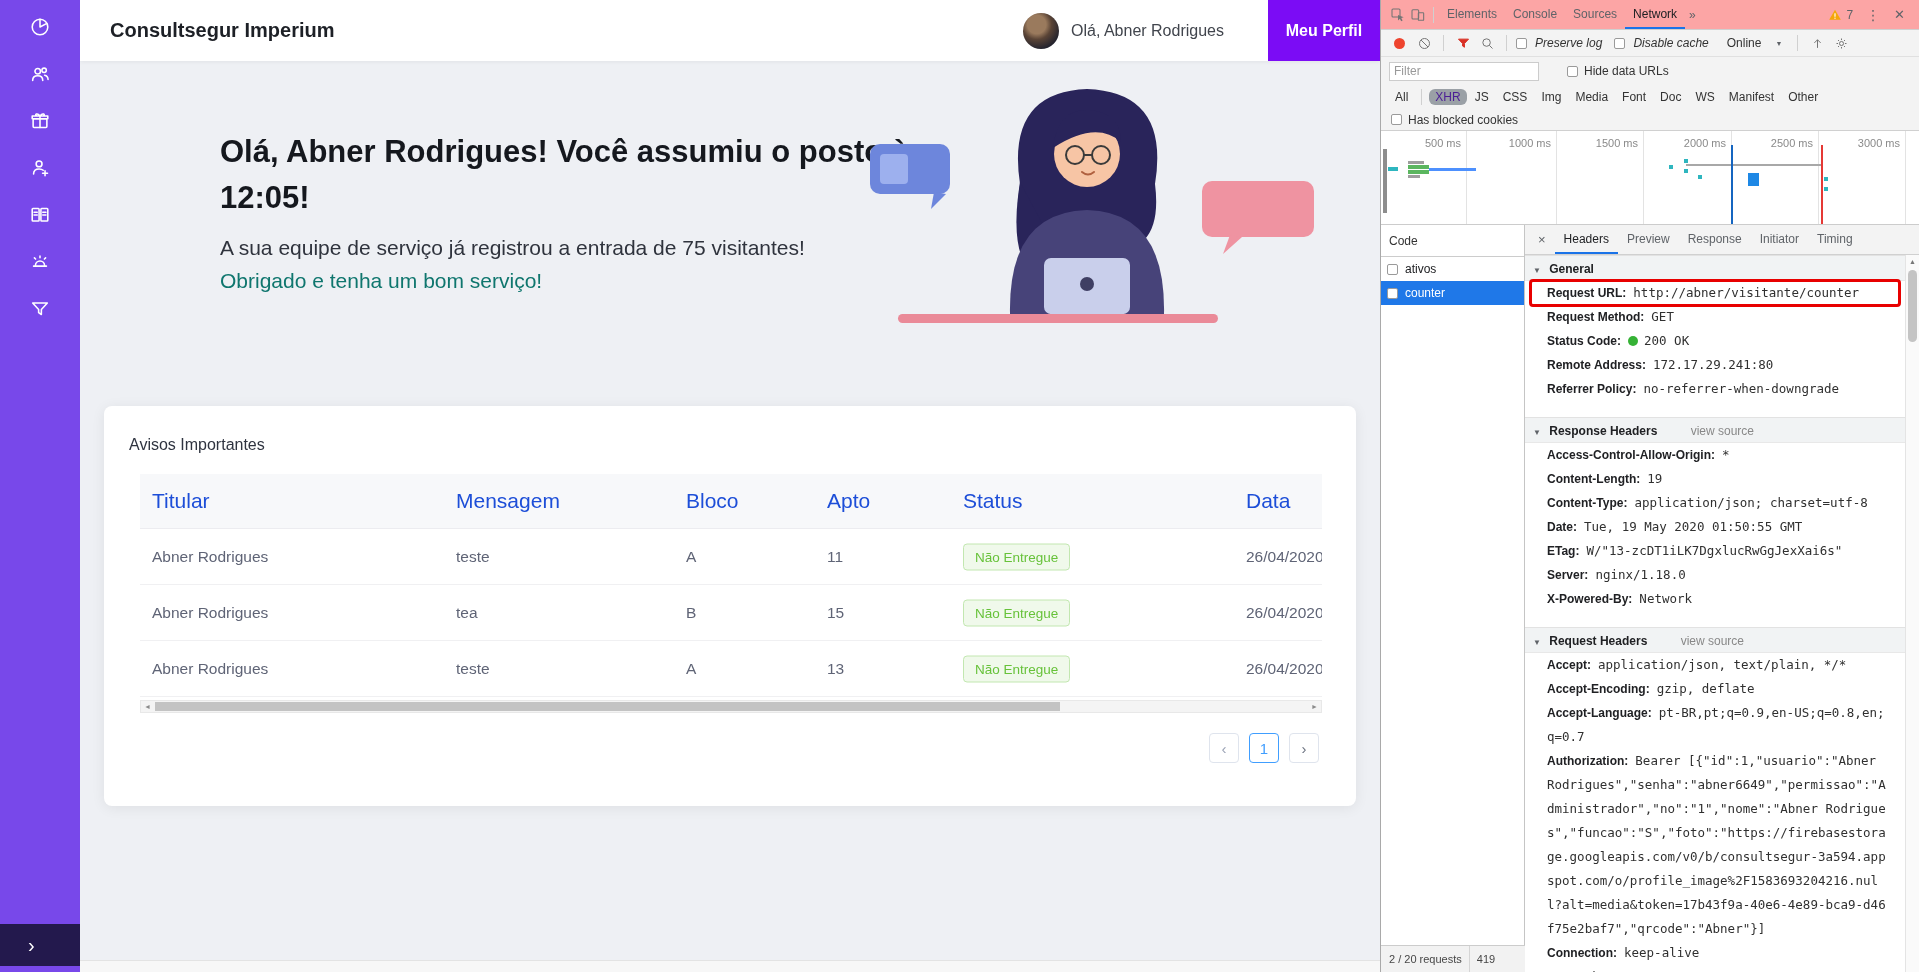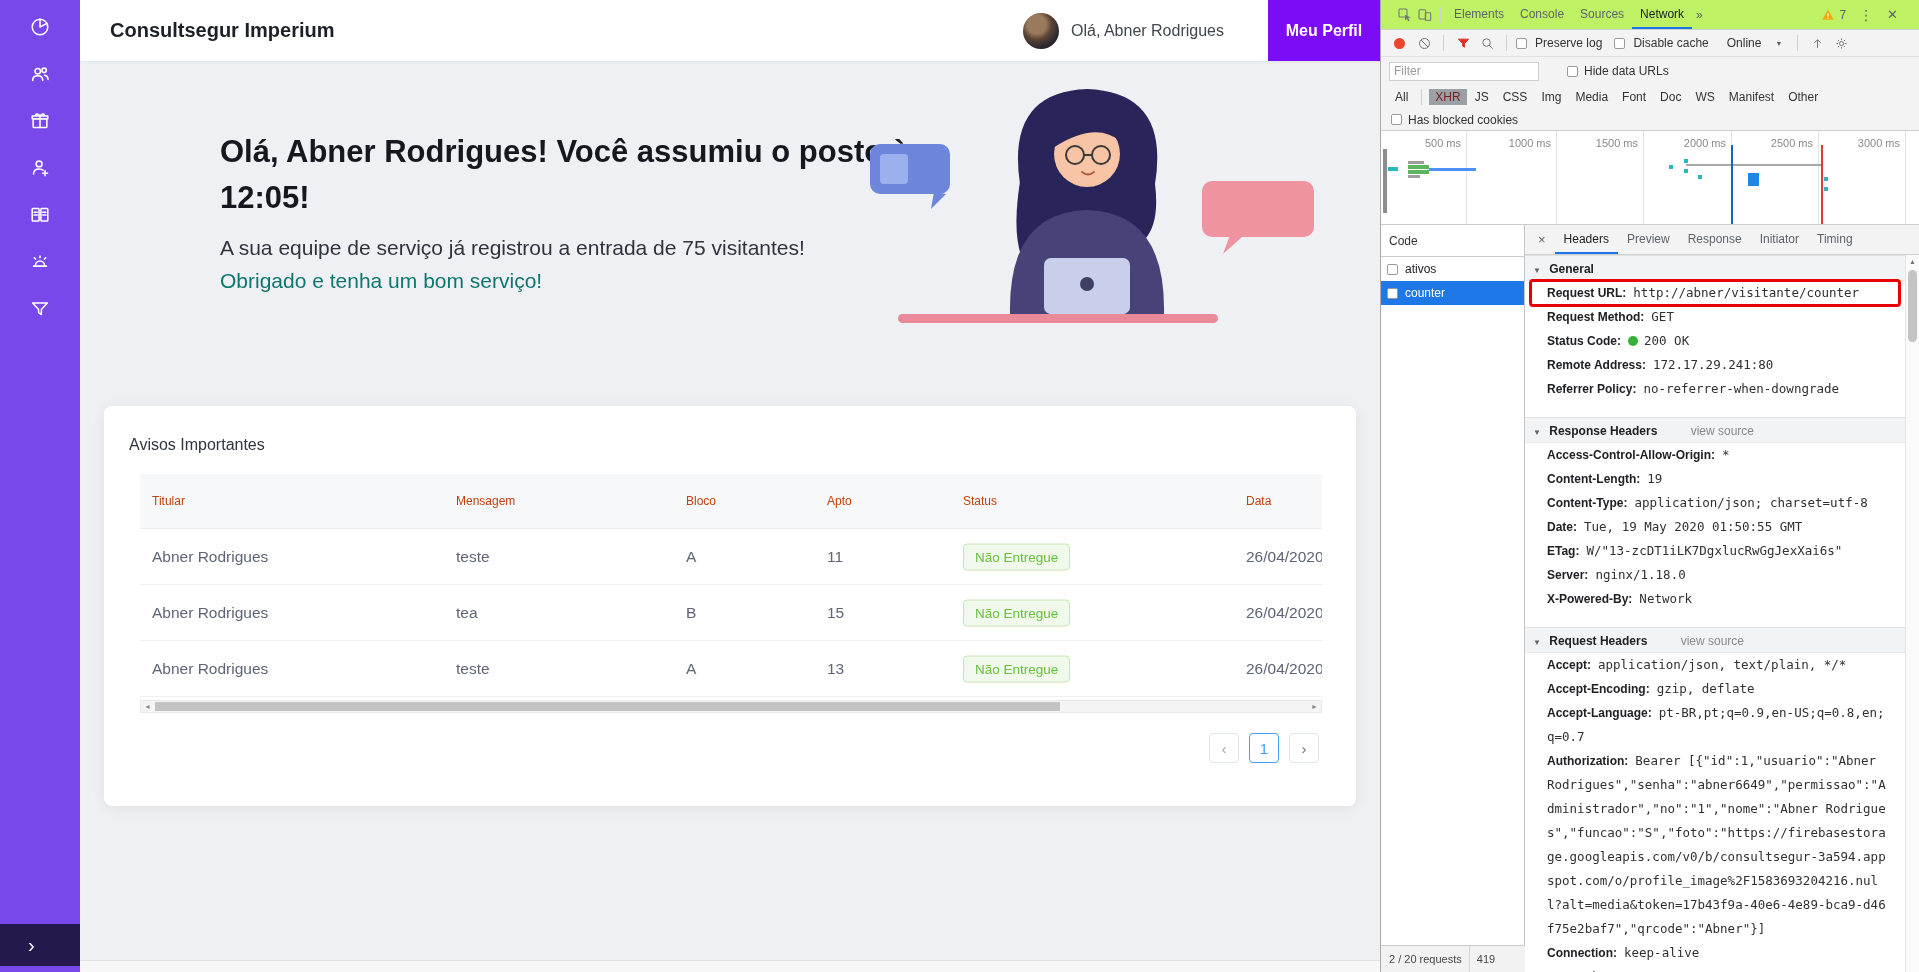--- a/index.html
+++ b/index.html
@@ -32,21 +32,21 @@
   .hero-art { position:absolute; left:858px; top:62px; width:470px; height:275px; }
 
   
   .card { position:absolute; left:104px; top:406px; width:1252px; height:400px; background:#fff;
           border-radius:8px; box-shadow:0 2px 14px rgba(0,0,0,.07); }
   .card-title { position:absolute; left:25px; top:30px; font-size:16px; color:#2f3440; }
   .ntable { position:absolute; left:36px; top:68px; width:1182px; height:229px; overflow:hidden; }
   .thead { position:relative; height:55px; background:#f7f8fa; border-bottom:1px solid #ececf0; }
   .trow  { position:relative; height:56px; border-bottom:1px solid #f0f0f2; }
   .thead span, .trow > span, .trow > div { position:absolute; top:50%; transform:translateY(-50%); white-space:nowrap; }
-  .thead span { font-size:12px; color:#c2410c; }
+  .thead span { font-size:21px; color:#1d4ed8; }
   .trow > span { font-size:15.5px; color:#5f6476; }
   .c0{left:12px;} .c1{left:316px;} .c2{left:546px;} .c3{left:687px;} .c4{left:823px;} .c5{left:1106px;}
   .badge { display:inline-block; font-size:13.5px; color:#67c23a; background:#f0f9eb; border:1px solid #c2e7b0;
            border-radius:4px; padding:5px 11px; }
   .hscroll { position:absolute; left:36px; top:294px; width:1182px; height:13px; background:#f4f4f4;
              border:1px solid #e8e8e8; }
   .hs-arrow { position:absolute; top:0; width:13px; height:11px; font-size:7px; color:#8a8a8a; text-align:center;
               line-height:11px; cursor:pointer; }
   .hs-thumb { position:absolute; left:14px; top:1px; width:905px; height:9px; background:#c3c3c3; cursor:grab; }
   .pager { position:absolute; right:37px; top:327px; display:flex; gap:10px; }
@@ -55,52 +55,52 @@
             color:#9aa2b5; font-family:"Liberation Sans",sans-serif; }
   .pg-cur { color:#409eff; border-color:#409eff; }
   .pg-next { color:#6b7280; }
   .page-strip { position:absolute; left:80px; top:960px; width:1300px; height:12px; background:#f7f7f7;
                 border-top:1px solid #e3e3e3; }
 
   
   .devtools { position:absolute; left:1380px; top:0; width:539px; height:972px; background:#fff;
               border-left:1px solid #a9a9a9; font-size:12px; color:#333; z-index:6; }
   .vdiv { width:1px; height:16px; background:#d0d0d0; margin:0 5px; }
-  .dt-tabbar { position:absolute; top:0; left:0; right:0; height:30px; background:#bef264;
-               border-bottom:1px solid #d0d0d0; display:flex; align-items:center; padding:0 14px; }
+  .dt-tabbar { position:absolute; top:0; left:0; right:0; height:30px; background:#fca5a5;
+               border-bottom:1px solid #d0d0d0; display:flex; align-items:center; padding:0 7px; }
   .dt-icon { width:20px; height:20px; display:flex; align-items:center; justify-content:center; cursor:pointer; }
   .dt-icon svg { stroke:#757575; fill:none; stroke-width:1.6; }
   .dt-tab { padding:0 8px; height:29px; line-height:29px; color:#5f6368; cursor:pointer; }
   .dt-tab.active { color:#202124; border-bottom:2px solid #1a73e8; }
   .chev { color:#5f6368; padding:0 4px; cursor:pointer; }
   .tb-spacer { flex:1; }
   .warn-badge { display:flex; align-items:center; gap:4px; color:#5f6368; cursor:pointer; margin-right:6px; }
   .kebab { font-size:14px; color:#5f6368; padding:0 7px; cursor:pointer; }
   .close-x { font-size:13px; color:#5f6368; padding:0 7px; cursor:pointer; }
 
   .dt-toolbar { position:absolute; top:30px; left:0; right:0; height:27px; background:#f3f3f3;
                 border-bottom:1px solid #e0e0e0; display:flex; align-items:center; padding:0 8px; gap:4px; }
   .rec-dot { width:11px; height:11px; border-radius:50%; background:#ee442e; margin:0 5px; cursor:pointer; }
   .cb { width:11px; height:11px; border:1px solid #9a9a9a; border-radius:2px; background:#fff;
         display:inline-block; flex:none; cursor:pointer; }
-  .tb-label { color:#333; margin:0 8px 0 4px; cursor:default; }
+  .tb-label { color:#333; margin:0 8px 0 4px; cursor:default;font-style:italic; }
   .throttle { display:flex; align-items:center; gap:14px; color:#333; margin:0 6px; cursor:pointer; }
   .tri-down { font-size:7px; color:#5f6368; }
 
   .dt-filterrow { position:absolute; top:57px; left:0; right:0; height:28px; background:#f3f3f3;
                   display:flex; align-items:center; padding:0 8px; }
   .filter-input { width:150px; height:19px; border:1px solid #ccc; background:#fff; font-size:12px;
                   padding:0 4px; font-family:"Liberation Sans",sans-serif; }
   .filter-input::placeholder { color:#999; }
   .hide-urls { display:flex; align-items:center; gap:6px; margin-left:28px; }
 
   .dt-typerow { position:absolute; top:85px; left:0; right:0; height:24px; background:#f3f3f3;
                 display:flex; align-items:center; padding:0 8px; gap:2px; }
   .tf { padding:1px 6px; color:#333; cursor:pointer; }
-  .tf.pill-active { background:#9aa0a6; color:#7f1d1d; border-radius:0; }
+  .tf.pill-active { background:#9aa0a6; color:#4c1d95; border-radius:6px; }
   .dt-cookierow { position:absolute; top:109px; left:0; right:0; height:22px; background:#f3f3f3;
                   border-bottom:1px solid #d0d0d0; display:flex; align-items:center; gap:6px; padding:0 10px; }
 
   .dt-overview { position:absolute; top:131px; left:0; right:0; height:94px; background:#fff;
                  border-bottom:1px solid #ccc; overflow:hidden; }
   .tl-cell { position:absolute; top:0; height:94px; border-right:1px solid #e3e3e3; text-align:right;
              padding:6px 5px 0 0; font-size:11px; color:#8a8a8a; }
   .tl { position:absolute; }
 
   .dt-requests { position:absolute; top:225px; left:0; width:144px; bottom:0; background:#fff;

